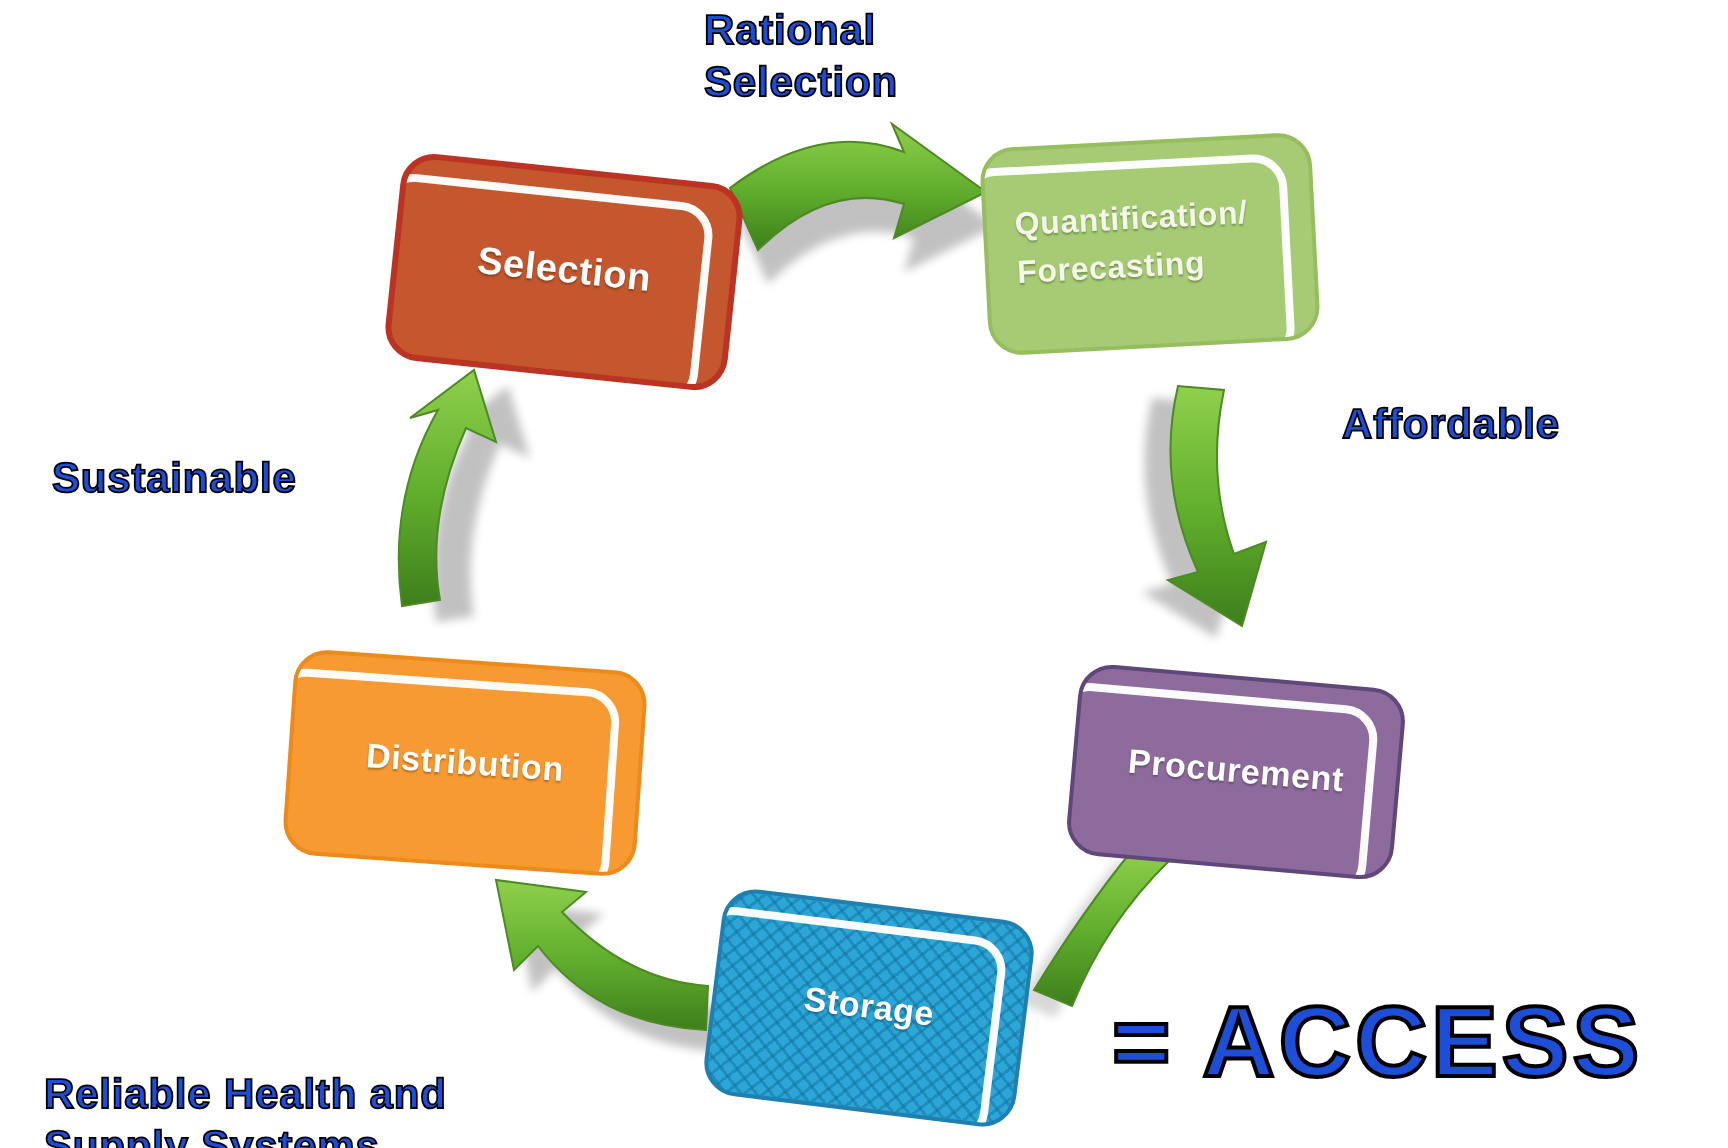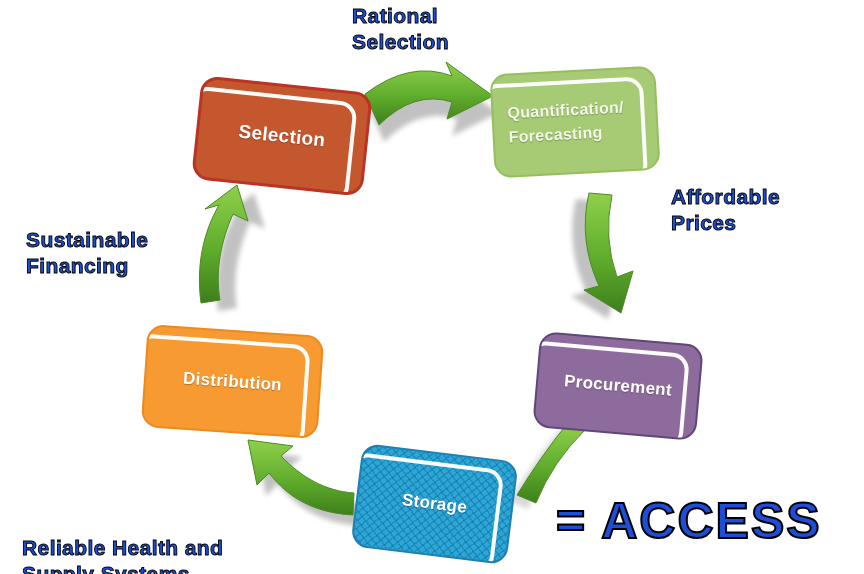--- a/index.html
+++ b/index.html
@@ -35,21 +35,21 @@
       repeating-linear-gradient(45deg, rgba(13,104,150,.40) 0 1.5px, transparent 1.5px 6px),
       repeating-linear-gradient(135deg, rgba(13,104,150,.40) 0 1.5px, transparent 1.5px 6px);}
   #node-distribution{left:144px;top:330px;width:177px;height:103px;transform:rotate(4deg);
     background:#F69A31;border:2px solid #EC8A1C;}
   
   .annot{
     position:absolute;z-index:3;color:#1d4ed8;font-weight:bold;font-size:21px;line-height:1.22;
     letter-spacing:.4px;-webkit-text-stroke:.9px #000;
   }
   #annot-rational{left:352px;top:3px;}
-  #annot-affordable{left:671px;top:184px;}
+  #annot-affordable{left:671px;top:200px;}
   #annot-sustainable{left:26px;top:227px;}
   #annot-reliable{left:22px;top:535px;}
   #annot-access{
     left:556px;top:496px;font-size:50px;letter-spacing:2px;line-height:1.0;
     -webkit-text-stroke:2px #000;
   }
 </style>
 </head>
 <body>
 
@@ -116,26 +116,24 @@
     <div class="lbl">Distribution</div>
   </div>
 
   <div class="annot" id="annot-rational">
     <div>Rational</div>
     <div>Selection</div>
   </div>
 
   <div class="annot" id="annot-affordable">
     <div>Affordable</div>
-    <div>Prices</div>
   </div>
 
   <div class="annot" id="annot-sustainable">
     <div>Sustainable</div>
-    <div>Financing</div>
   </div>
 
   <div class="annot" id="annot-reliable">
     <div>Reliable Health and</div>
     <div>Supply Systems</div>
   </div>
 
   <div class="annot" id="annot-access">= ACCESS</div>
 
 </div>

